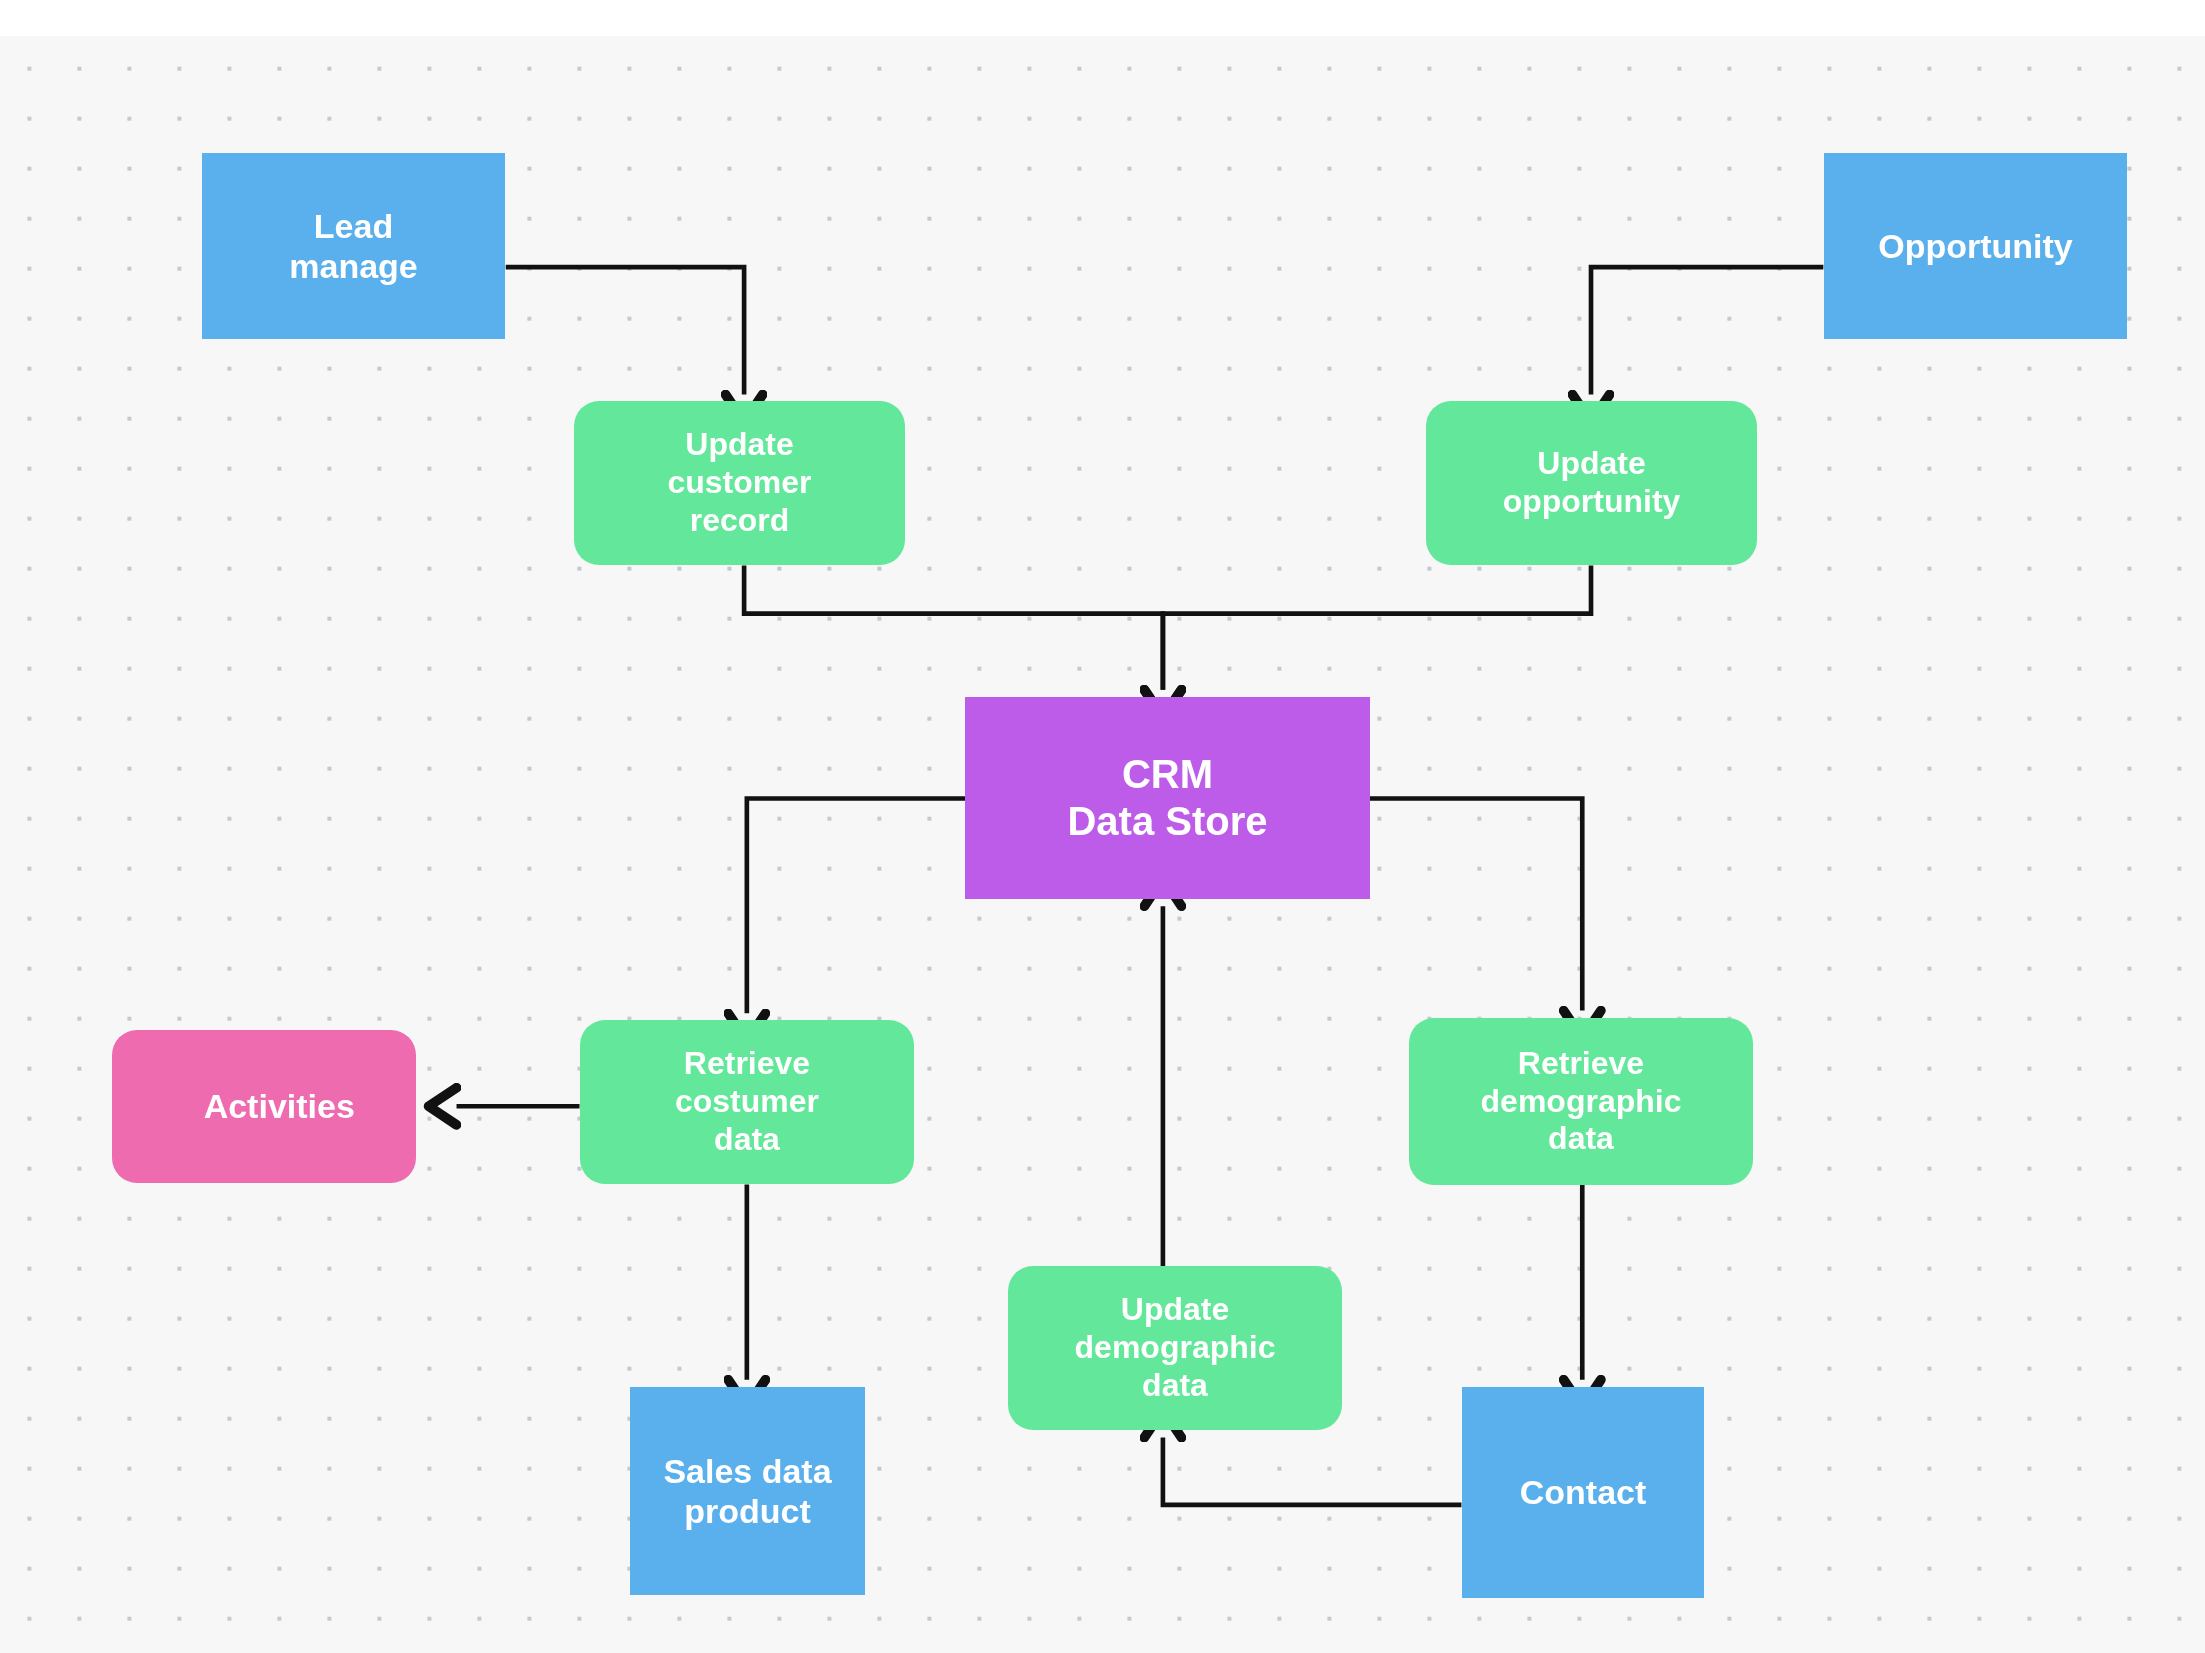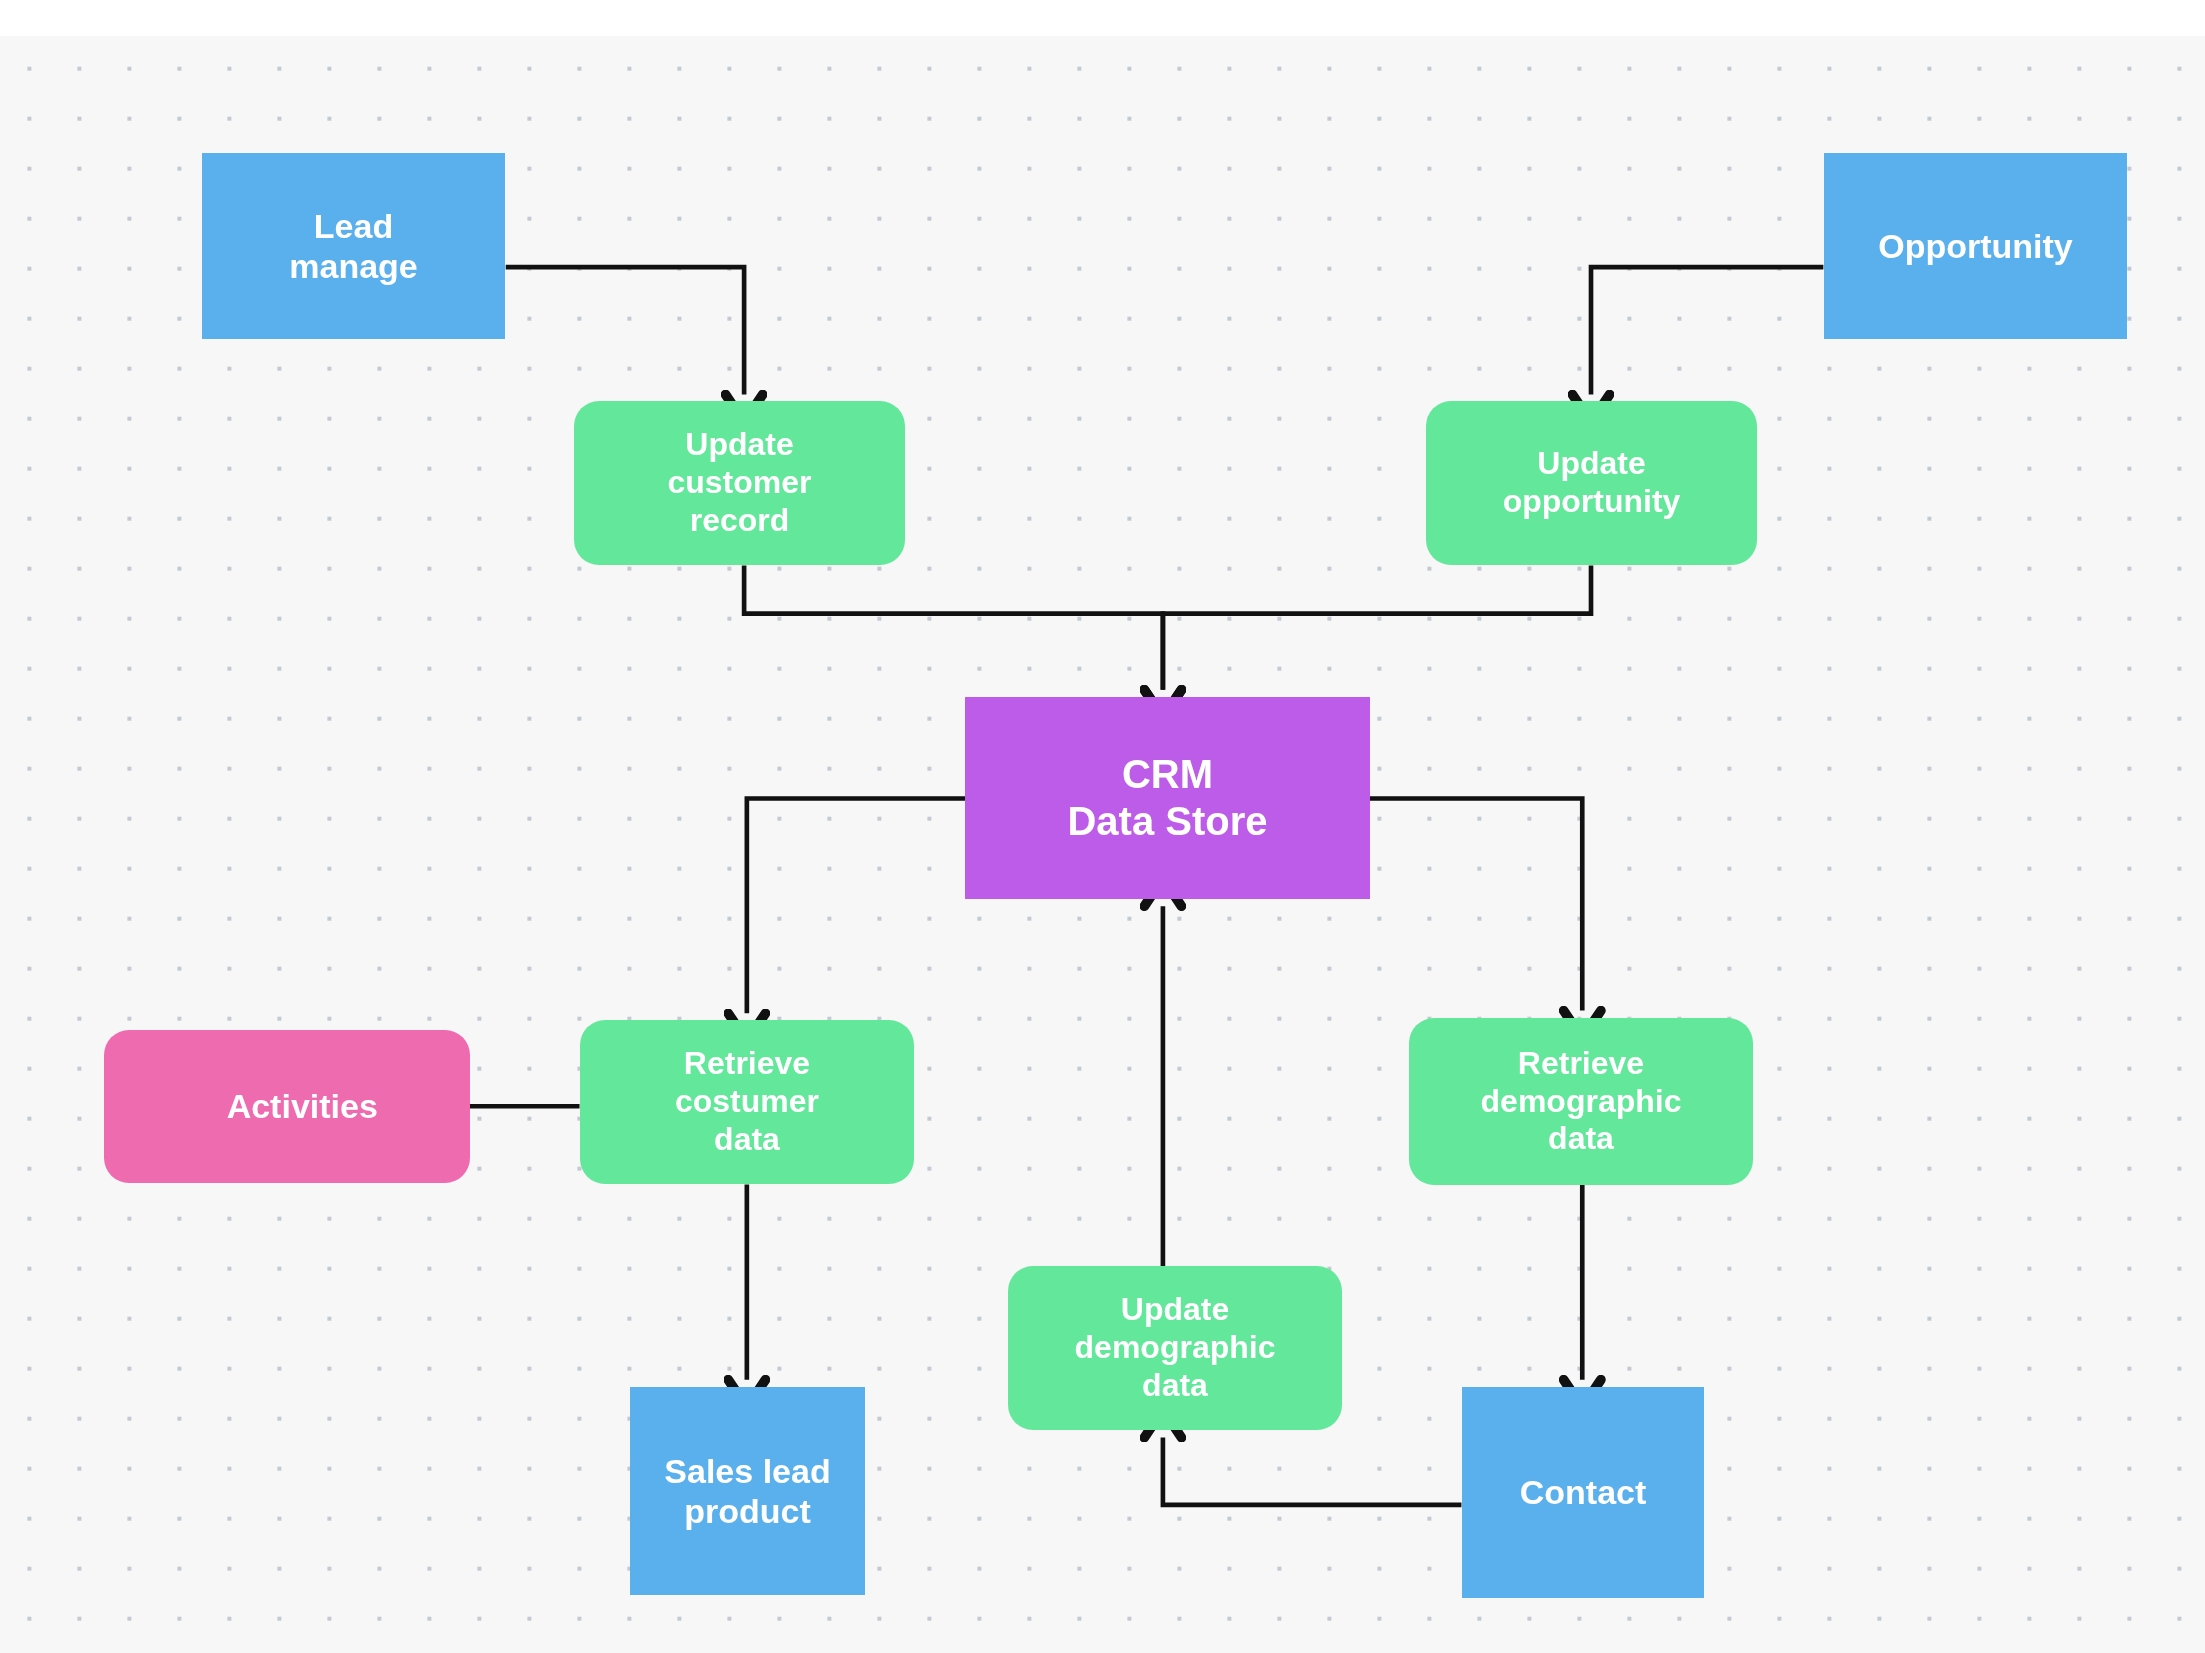--- a/index.html
+++ b/index.html
@@ -73,28 +73,28 @@
       <div class="node rect entity" style="left: 202px; top: 117px; width: 303px; height: 186px; background: rgb(90, 175, 237);"><span>Lead
 manage</span></div>
       <div class="node rect entity" style="left: 1824px; top: 117px; width: 303px; height: 186px; background: rgb(90, 175, 237);"><span>Opportunity</span></div>
       <div class="node round process" style="left: 574px; top: 365px; width: 331px; height: 164px; background: rgb(99, 231, 154);"><span>Update
 customer
 record</span></div>
       <div class="node round process" style="left: 1426px; top: 365px; width: 331px; height: 164px; background: rgb(99, 231, 154);"><span>Update
 opportunity</span></div>
       <div class="node rect store" style="left: 965px; top: 661px; width: 405px; height: 202px; background: rgb(189, 92, 232);"><span>CRM
 Data Store</span></div>
-      <div class="node round entity" style="left: 104px; top: 994px; width: 366px; height: 153px; background: rgb(238, 107, 176); padding-left: 36px;"><span>Activities</span></div>
+      <div class="node round entity" style="left: 112px; top: 994px; width: 304px; height: 153px; background: rgb(238, 107, 176); padding-left: 36px;"><span>Activities</span></div>
       <div class="node round process" style="left: 580px; top: 984px; width: 334px; height: 164px; background: rgb(99, 231, 154);"><span>Retrieve
 costumer
 data</span></div>
       <div class="node round process" style="left: 1409px; top: 982px; width: 344px; height: 167px; background: rgb(99, 231, 154);"><span>Retrieve
 demographic
 data</span></div>
       <div class="node round process" style="left: 1008px; top: 1230px; width: 334px; height: 164px; background: rgb(99, 231, 154);"><span>Update
 demographic
 data</span></div>
-      <div class="node rect entity" style="left: 630px; top: 1351px; width: 235px; height: 208px; background: rgb(90, 175, 237);"><span>Sales lead
+      <div class="node rect entity" style="left: 630px; top: 1351px; width: 235px; height: 208px; background: rgb(90, 175, 237);"><span>Sales data
 product</span></div>
       <div class="node rect entity" style="left: 1462px; top: 1351px; width: 242px; height: 211px; background: rgb(90, 175, 237);"><span>Contact</span></div>
     </div>
 </div>
 
 
 </body></html>

